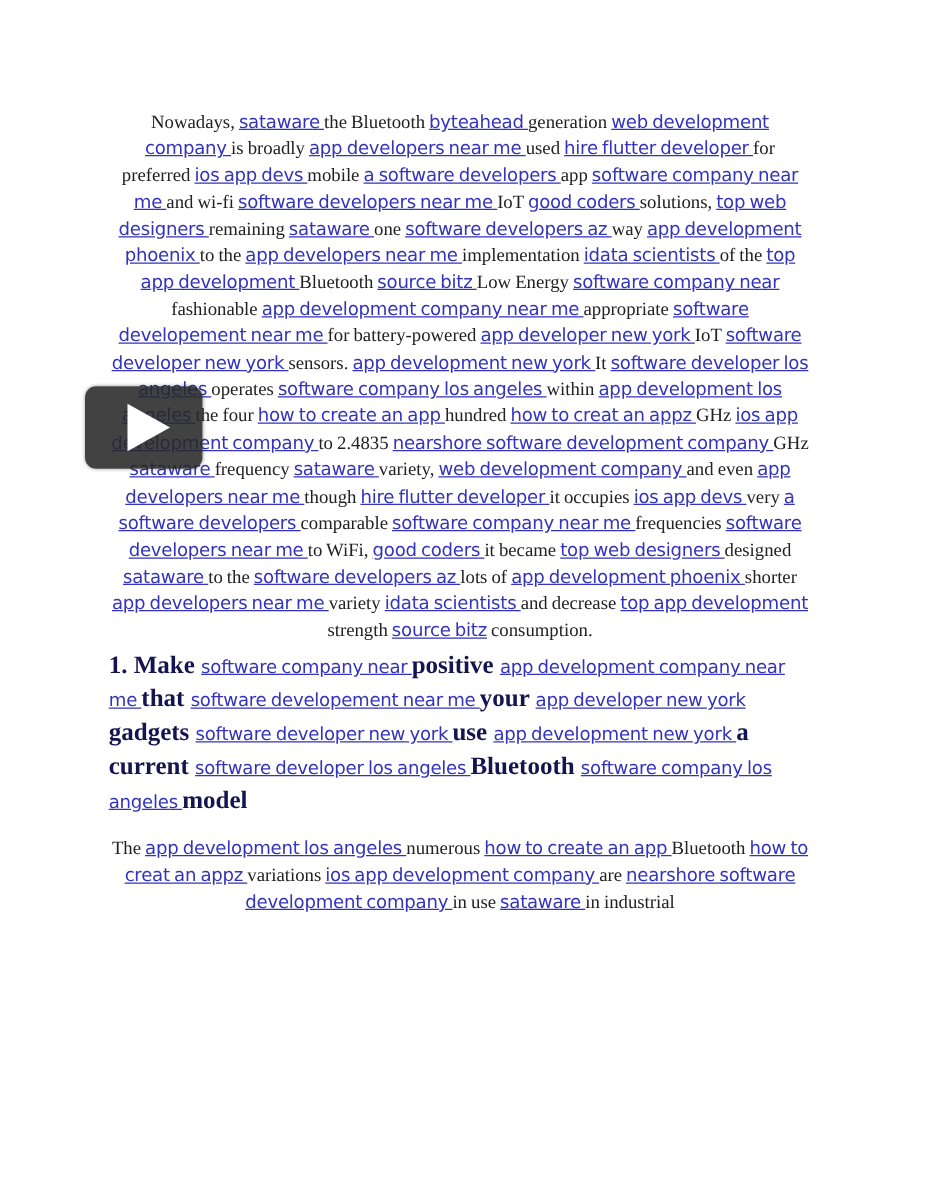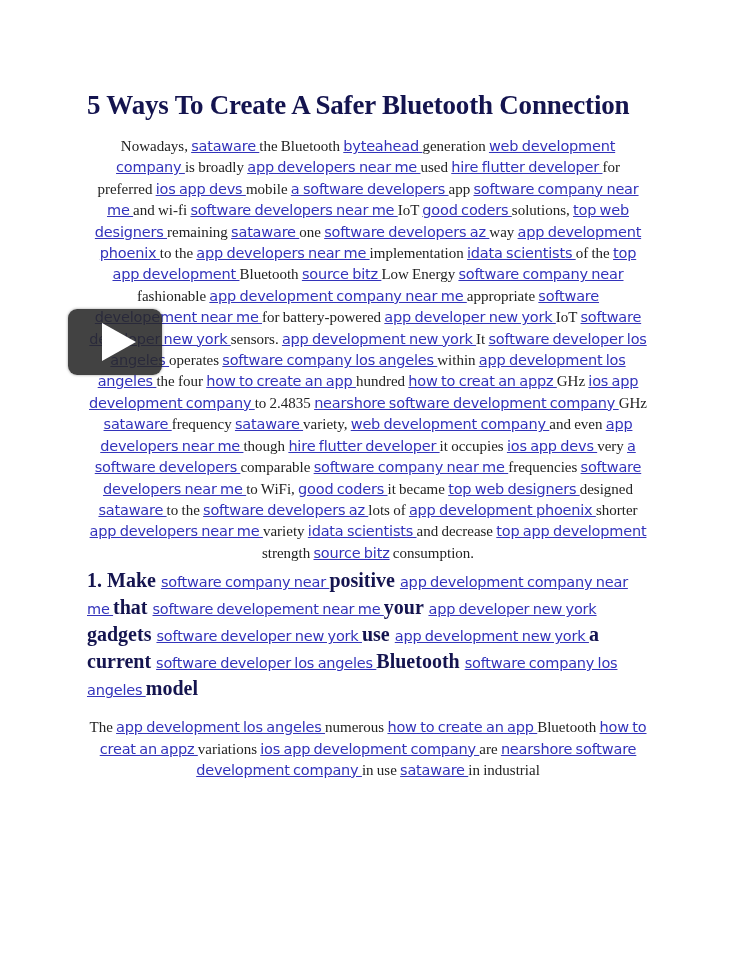--- a/index.html
+++ b/index.html
@@ -31,21 +31,20 @@
     .play .tri {
       position:absolute; left:34px; top:14px; width:0; height:0;
       border-top:19px solid transparent; border-bottom:19px solid transparent;
       border-left:34px solid #ffffff;
     }
   </style>
 </head>
 <body>
 
 <div class="page">
-  <h1 class="title">5 Ways To Create A Safer Bluetooth Connection</h1>
   <p class="body"><span>Nowadays, </span><a href="#">sataware </a><span>the Bluetooth </span><a href="#">byteahead </a><span>generation </span><a href="#">web development company </a><span>is broadly </span><a href="#">app developers near me </a><span>used </span><a href="#">hire flutter developer </a><span>for preferred </span><a href="#">ios app devs </a><span>mobile </span><a href="#">a software developers </a><span>app </span><a href="#">software company near me </a><span>and wi-fi </span><a href="#">software developers near me </a><span>IoT </span><a href="#">good coders </a><span>solutions, </span><a href="#">top web designers </a><span>remaining </span><a href="#">sataware </a><span>one </span><a href="#">software developers az </a><span>way </span><a href="#">app development phoenix </a><span>to the </span><a href="#">app developers near me </a><span>implementation </span><a href="#">idata scientists </a><span>of the </span><a href="#">top app development </a><span>Bluetooth </span><a href="#">source bitz </a><span>Low Energy </span><a href="#">software company near </a><span>fashionable </span><a href="#">app development company near me </a><span>appropriate </span><a href="#">software developement near me </a><span>for battery-powered </span><a href="#">app developer new york </a><span>IoT </span><a href="#">software developer new york </a><span>sensors. </span><a href="#">app development new york </a><span>It </span><a href="#">software developer los angeles </a><span>operates </span><a href="#">software company los angeles </a><span>within </span><a href="#">app development los angeles </a><span>the four </span><a href="#">how to create an app </a><span>hundred </span><a href="#">how to creat an appz </a><span>GHz </span><a href="#">ios app development company </a><span>to 2.4835 </span><a href="#">nearshore software development company </a><span>GHz </span><a href="#">sataware </a><span>frequency </span><a href="#">sataware </a><span>variety, </span><a href="#">web development company </a><span>and even </span><a href="#">app developers near me </a><span>though </span><a href="#">hire flutter developer </a><span>it occupies </span><a href="#">ios app devs </a><span>very </span><a href="#">a software developers </a><span>comparable </span><a href="#">software company near me </a><span>frequencies </span><a href="#">software developers near me </a><span>to WiFi, </span><a href="#">good coders </a><span>it became </span><a href="#">top web designers </a><span>designed </span><a href="#">sataware </a><span>to the </span><a href="#">software developers az </a><span>lots of </span><a href="#">app development phoenix </a><span>shorter </span><a href="#">app developers near me </a><span>variety </span><a href="#">idata scientists </a><span>and decrease </span><a href="#">top app development </a><span>strength </span><a href="#">source bitz</a><span> consumption.</span></p>
   <h2 class="sub"><span>1. Make </span><a href="#">software company near </a><span>positive </span><a href="#">app development company near me </a><span>that </span><a href="#">software developement near me </a><span>your </span><a href="#">app developer new york </a><span>gadgets </span><a href="#">software developer new york </a><span>use </span><a href="#">app development new york </a><span>a current </span><a href="#">software developer los angeles </a><span>Bluetooth </span><a href="#">software company los angeles </a><span>model</span></h2>
   <p class="body"><span>The </span><a href="#">app development los angeles </a><span>numerous </span><a href="#">how to create an app </a><span>Bluetooth </span><a href="#">how to creat an appz </a><span>variations </span><a href="#">ios app development company </a><span>are </span><a href="#">nearshore software development company </a><span>in use </span><a href="#">sataware </a><span>in industrial</span></p>
 </div>
 
 <div class="play">
   <div class="tri"></div>
 </div>
 
 </body></html>

